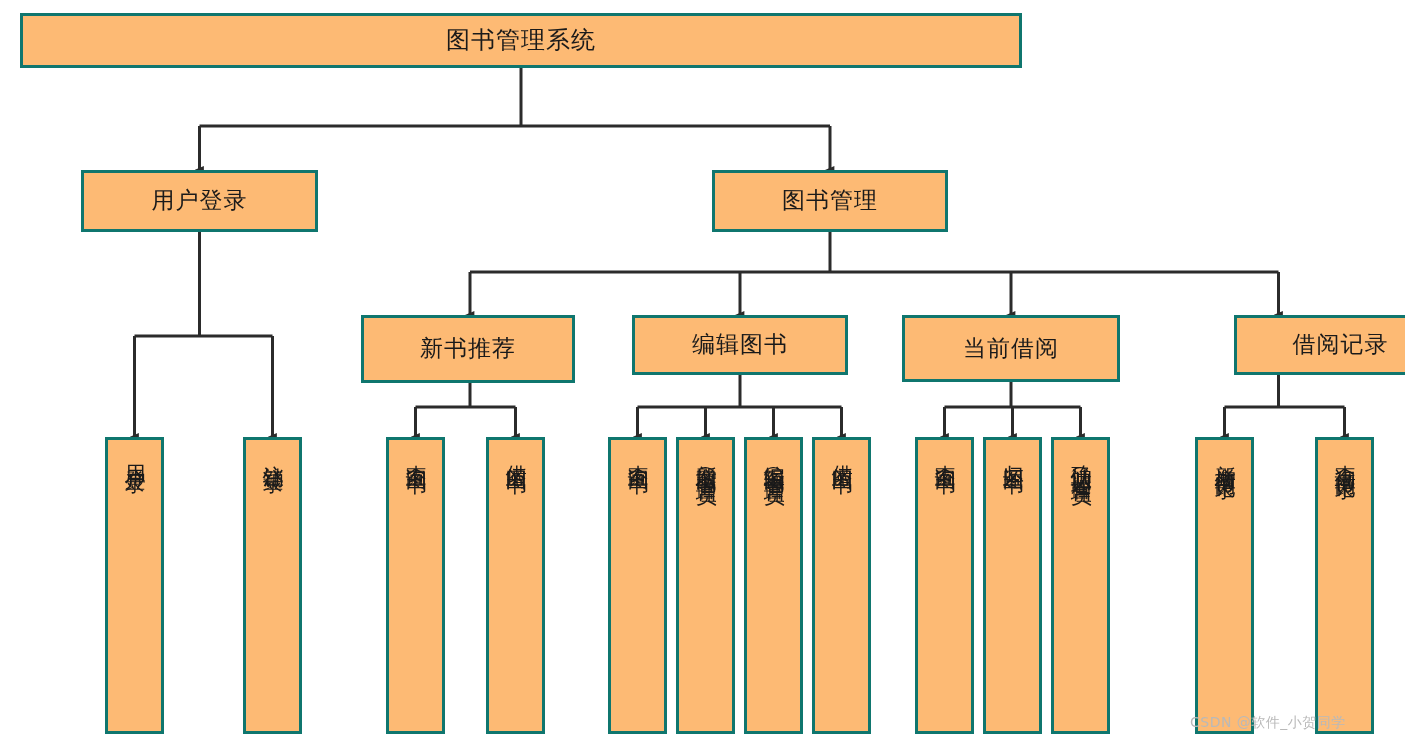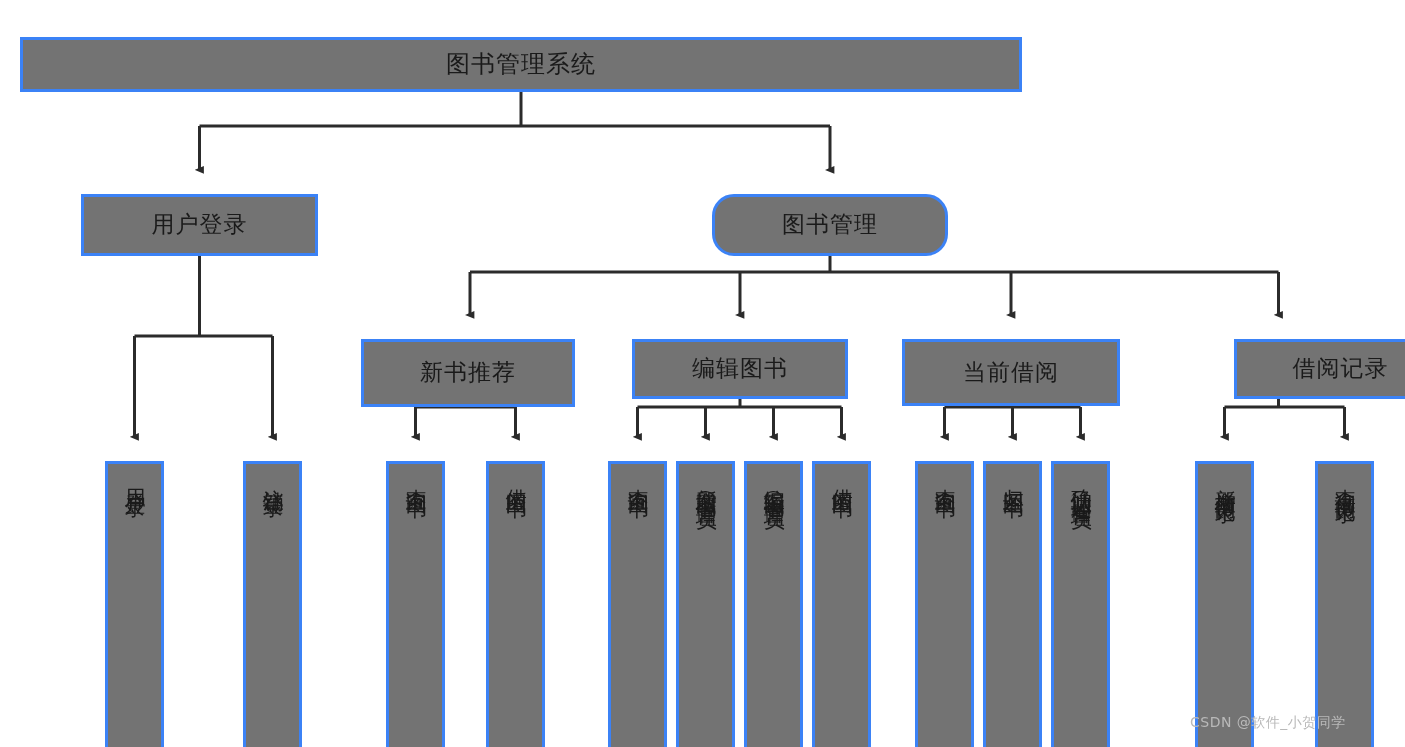--- a/index.html
+++ b/index.html
@@ -22,27 +22,26 @@
     position: absolute;
     left: 0;
     top: 0;
     width: 1405px;
     height: 747px;
     pointer-events: none;
   }
   .node {
     position: absolute;
     box-sizing: border-box;
-    background: #737373;
-    border: 3px solid #3b82f6;
+    background: #fdba74;
+    border: 3px solid #0f766e;
     display: flex;
     align-items: center;
     justify-content: center;
     color: #1a1a1a;
-    margin-top: 24px;
   }
   .node.h {
     
     font-size: 23px;
     letter-spacing: 1px;
     line-height: 1.1;
   }
   .node.root {
     font-size: 24px;
   }
@@ -113,21 +112,21 @@
         <line x1="1278.5" y1="375" x2="1278.5" y2="407"></line>
         <line x1="1224.5" y1="407" x2="1344.5" y2="407"></line>
         <line x1="1224.5" y1="407" x2="1224.5" y2="437" marker-end="url(#arrow)"></line>
         <line x1="1344.5" y1="407" x2="1344.5" y2="437" marker-end="url(#arrow)"></line>
       </g>
   </svg>
 
   <div class="node h root" style="left: 20px; top: 13px; width: 1002px; height: 55px;">图书管理系统</div>
 
   <div class="node h" style="left: 81px; top: 170px; width: 237px; height: 62px;">用户登录</div>
-  <div class="node h" style="left: 712px; top: 170px; width: 236px; height: 62px; border-radius: 22px;">图书管理</div>
+  <div class="node h" style="left: 712px; top: 170px; width: 236px; height: 62px;">图书管理</div>
 
   <div class="node h" style="left: 361px; top: 315px; width: 214px; height: 68px;">新书推荐</div>
   <div class="node h" style="left: 632px; top: 315px; width: 216px; height: 60px;">编辑图书</div>
   <div class="node h" style="left: 902px; top: 315px; width: 218px; height: 67px;">当前借阅</div>
   <div class="node h" style="left: 1234px; top: 315px; width: 213px; height: 60px;">借阅记录</div>
 
   <div class="node v" style="left: 105px; top: 437px; width: 59px; height: 297px;">
     <span class="vtext">用户登录</span>
   </div>
   <div class="node v" style="left: 243px; top: 437px; width: 59px; height: 297px;">

